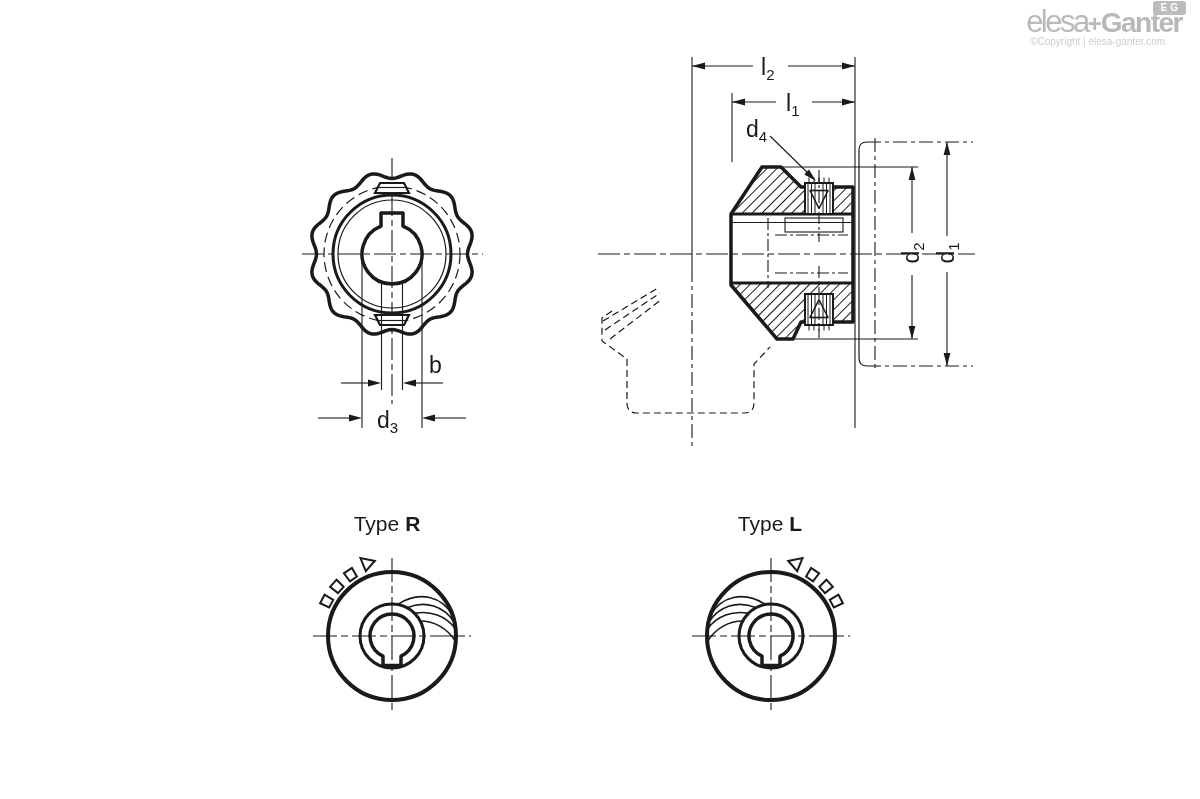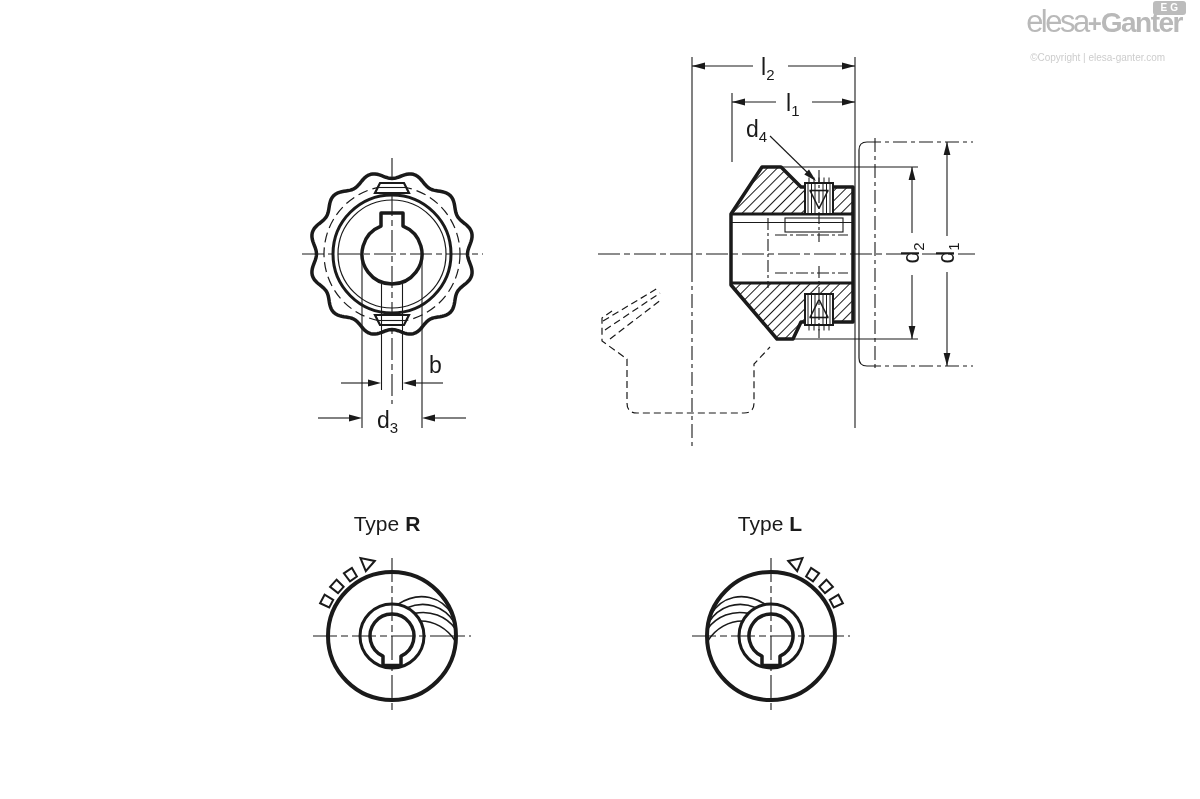--- a/index.html
+++ b/index.html
@@ -14,21 +14,21 @@
   
   .brand{position:absolute;top:6px;right:16px;text-align:right;line-height:1;
          color:#b9b9b9;user-select:none;}
   .brand-row{position:relative;display:inline-block;padding-right:2px;}
   .brand-primary{font-weight:normal;font-size:31px;letter-spacing:-2.5px;}
   .brand-plus{font-weight:bold;font-size:24px;letter-spacing:-1px;}
   .brand-secondary{font-weight:bold;font-size:28px;letter-spacing:-1.5px;margin-top:20px;}
   .brand-badge{position:absolute;top:-5px;right:-2px;background:#bcbcbc;color:#ffffff;
                font-size:10px;font-weight:bold;letter-spacing:3px;border-radius:3px;
                padding:2px 5px 2px 8px;}
-  .brand-copy{font-size:10px;color:#cdcdcd;text-align:left;margin-top:16px;padding-left:4px;}
+  .brand-copy{font-size:10px;color:#cdcdcd;text-align:left;margin-top:0;padding-left:4px;}
 </style>
 </head>
 <body>
 
 <div class="canvas">
 
 <svg width="1200" height="799" viewBox="0 0 1200 799">
   <defs>
     <pattern id="hatch" patternUnits="userSpaceOnUse" width="7" height="7" patternTransform="rotate(45)">
       <line x1="3.5" y1="-1" x2="3.5" y2="8" stroke="#1a1a1a" stroke-width="1"></line>

